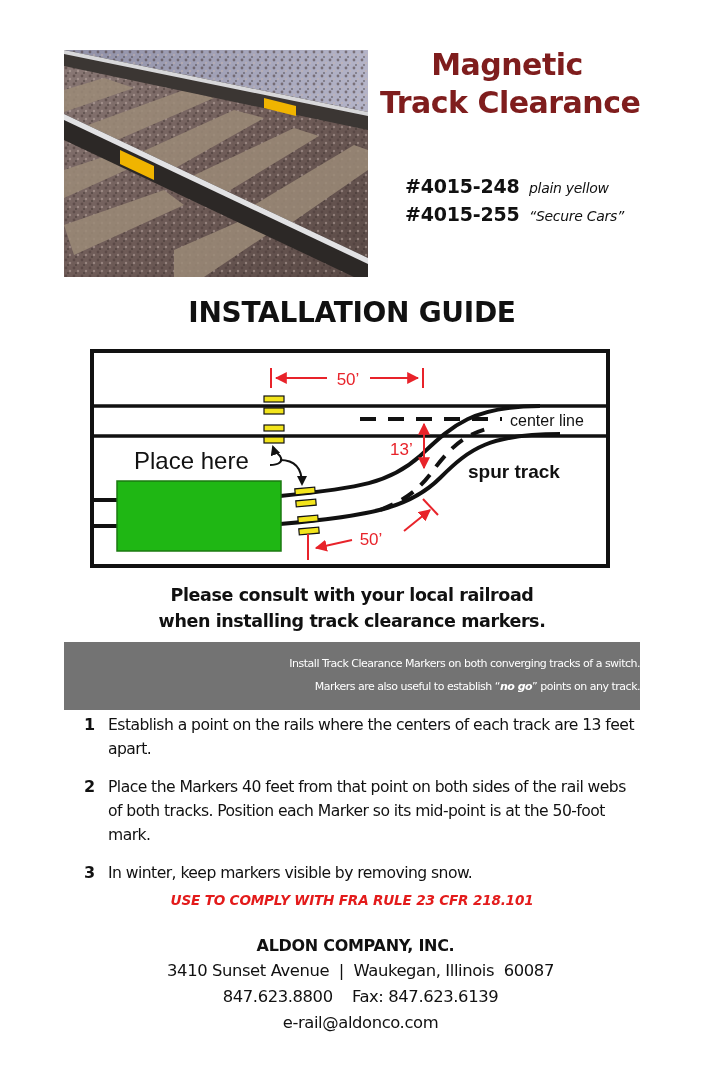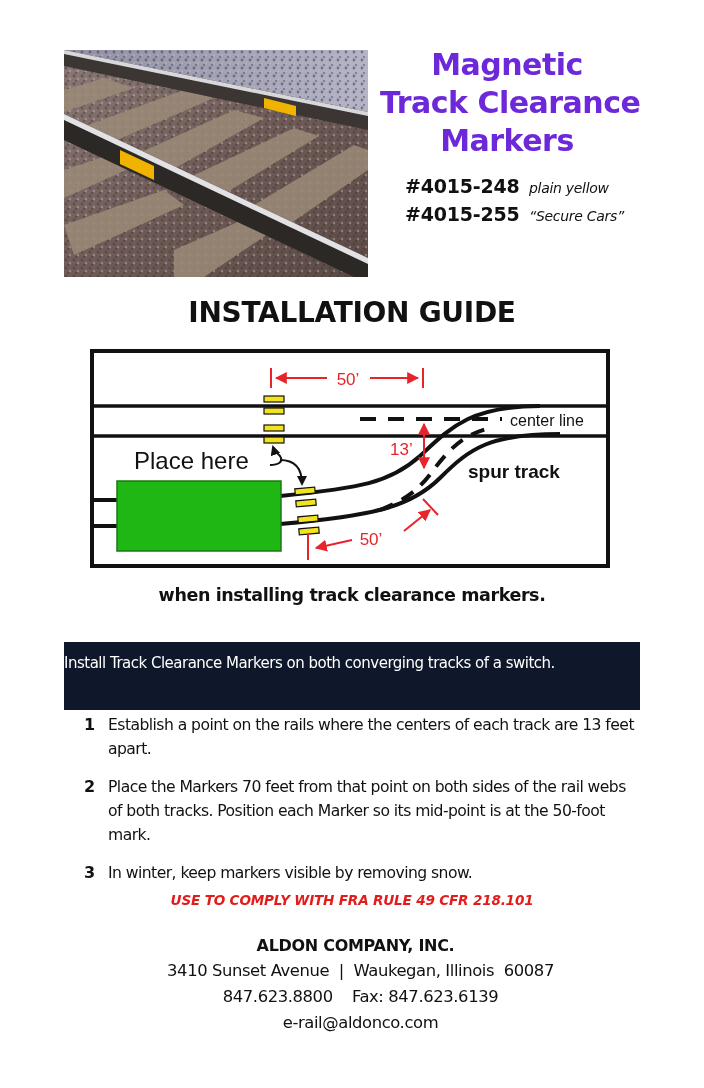--- a/index.html
+++ b/index.html
@@ -7,42 +7,42 @@
          font-family: "Liberation Sans", "DejaVu Sans", sans-serif; color: #111; }
 
   
   .photo { position: absolute; left: 64px; top: 50px; width: 304px; height: 227px; overflow: hidden;
            background: #6d5a52; }
   .photo svg { display: block; }
 
   
   .title { position: absolute; left: 380px; top: 46px; width: 254px; text-align: center;
            font-family: "DejaVu Sans", sans-serif; font-weight: bold; font-size: 30px; line-height: 38px;
-           letter-spacing: -0.5px; color: #6d28d9; }
+           letter-spacing: -0.5px; color: #7f1d1d; }
   .title span { display: block; white-space: nowrap; }
   .products { position: absolute; left: 386px; top: 175px; width: 300px; }
   .prod-row { height: 28px; display: flex; align-items: baseline; white-space: nowrap; margin-left: 19px; }
   .prod-num { font-family: "DejaVu Sans", sans-serif; font-weight: bold; font-size: 19px; width: 124px; letter-spacing: -0.2px; }
   .prod-desc { font-family: "DejaVu Sans", sans-serif; font-style: italic; font-size: 14px; letter-spacing: -0.3px; }
 
   
   .guide-heading { position: absolute; left: 0; width: 704px; top: 296px; text-align: center;
                    font-family: "DejaVu Sans", sans-serif; font-weight: bold; font-size: 28px; letter-spacing: -0.3px; }
 
   
   .diagram { position: absolute; left: 90px; top: 348px; width: 522px; height: 222px; }
   .diagram svg { display: block; }
 
   
   .consult { position: absolute; left: 0; width: 704px; top: 582px; text-align: center;
              font-family: "DejaVu Sans", sans-serif; font-weight: bold; font-size: 17.5px; line-height: 26px; letter-spacing: -0.4px; }
   .consult span { display: block; }
 
-  .black-band { position: absolute; left: 64px; width: 576px; top: 642px; height: 68px; background: #0f172a;
-                color: #fff; text-align: left; font-family: "DejaVu Sans", sans-serif; font-size: 15px; line-height: 23px;
+  .black-band { position: absolute; left: 64px; width: 576px; top: 642px; height: 68px; background: #737373;
+                color: #fff; text-align: right; font-family: "DejaVu Sans", sans-serif; font-size: 11px; line-height: 23px;
                 letter-spacing: -0.5px; padding-top: 10px; box-sizing: border-box; }
   .black-band span { display: block; white-space: nowrap; }
   .black-band em { font-weight: bold; font-style: italic; }
 
   
   .steps { position: absolute; left: 84px; top: 713px; width: 560px; }
   .step { display: flex; margin-bottom: 14px; }
   .step-num { width: 24px; font-family: "DejaVu Sans", sans-serif; font-weight: bold; font-size: 16px; line-height: 24px; }
   .step-text { width: 530px; font-family: "DejaVu Sans", sans-serif; font-size: 15.6px; line-height: 24px; letter-spacing: -0.55px; }
   .fra { position: absolute; left: 0; width: 704px; top: 892px; text-align: center; color: #e31b1b;
@@ -97,21 +97,20 @@
     <polygon points="0,64 304,208 304,214 0,70" fill="#e2e2e4"></polygon>
 
     <polygon points="200,48 232,56 232,66 200,58" fill="#f0b400"></polygon>
     <polygon points="56,100 90,116 90,130 56,114" fill="#f0b400"></polygon>
   </svg>
 </div>
 
 <div class="title">
   <span>Magnetic</span>
   <span>Track Clearance</span>
-  <span>Markers</span>
 </div>
 
 <div class="products">
   <div class="prod-row">
     <span class="prod-num">#4015-248</span>
     <span class="prod-desc">plain yellow</span>
   </div>
   <div class="prod-row">
     <span class="prod-num">#4015-255</span>
     <span class="prod-desc">“Secure Cars”</span>
@@ -179,42 +178,44 @@
     <text x="44" y="121" font-size="24" fill="#111">Place here</text>
     <text x="420" y="78" font-size="16" fill="#111">center line</text>
     <text x="378" y="130" font-size="19" font-weight="bold" fill="#111">spur track</text>
 
     <path d="M180,117 C188,117 194,114 190,108 C186,104 184,102 183,99" fill="none" stroke="#111" stroke-width="2" marker-end="url(#arrBlk)"></path>
     <path d="M190,112 C205,112 212,120 212,136" fill="none" stroke="#111" stroke-width="2" marker-end="url(#arrBlk)"></path>
   </svg>
 </div>
 
 <div class="consult">
+  <span>Please consult with your local railroad</span>
   <span>when installing track clearance markers.</span>
 </div>
 
 <div class="black-band">
   <span>Install Track Clearance Markers on both converging tracks of a switch.</span>
+  <span><span style="display:inline">Markers are also useful to establish “</span><em>no go</em><span style="display:inline">” points on any track.</span></span>
 </div>
 
 <div class="steps">
   <div class="step">
     <div class="step-num">1</div>
     <div class="step-text">Establish a point on the rails where the centers of each track are 13 feet apart.</div>
   </div>
   <div class="step">
     <div class="step-num">2</div>
-    <div class="step-text">Place the Markers 70 feet from that point on both sides of the rail webs of both tracks.  Position each Marker so its mid-point is at the 50-foot mark.</div>
+    <div class="step-text">Place the Markers 40 feet from that point on both sides of the rail webs of both tracks.  Position each Marker so its mid-point is at the 50-foot mark.</div>
   </div>
   <div class="step">
     <div class="step-num">3</div>
     <div class="step-text">In winter, keep markers visible by removing snow.</div>
   </div>
 </div>
 
-<div class="fra">USE TO COMPLY WITH FRA RULE 49 CFR 218.101</div>
+<div class="fra">USE TO COMPLY WITH FRA RULE 23 CFR 218.101</div>
 
 <div class="company">
   <div class="company-name">ALDON COMPANY, INC.</div>
   <div class="company-line">3410 Sunset Avenue  |  Waukegan, Illinois  60087</div>
   <div class="company-line">847.623.8800    Fax: 847.623.6139</div>
   <div class="company-line">e-rail@aldonco.com</div>
 </div>
 
 </body></html>

